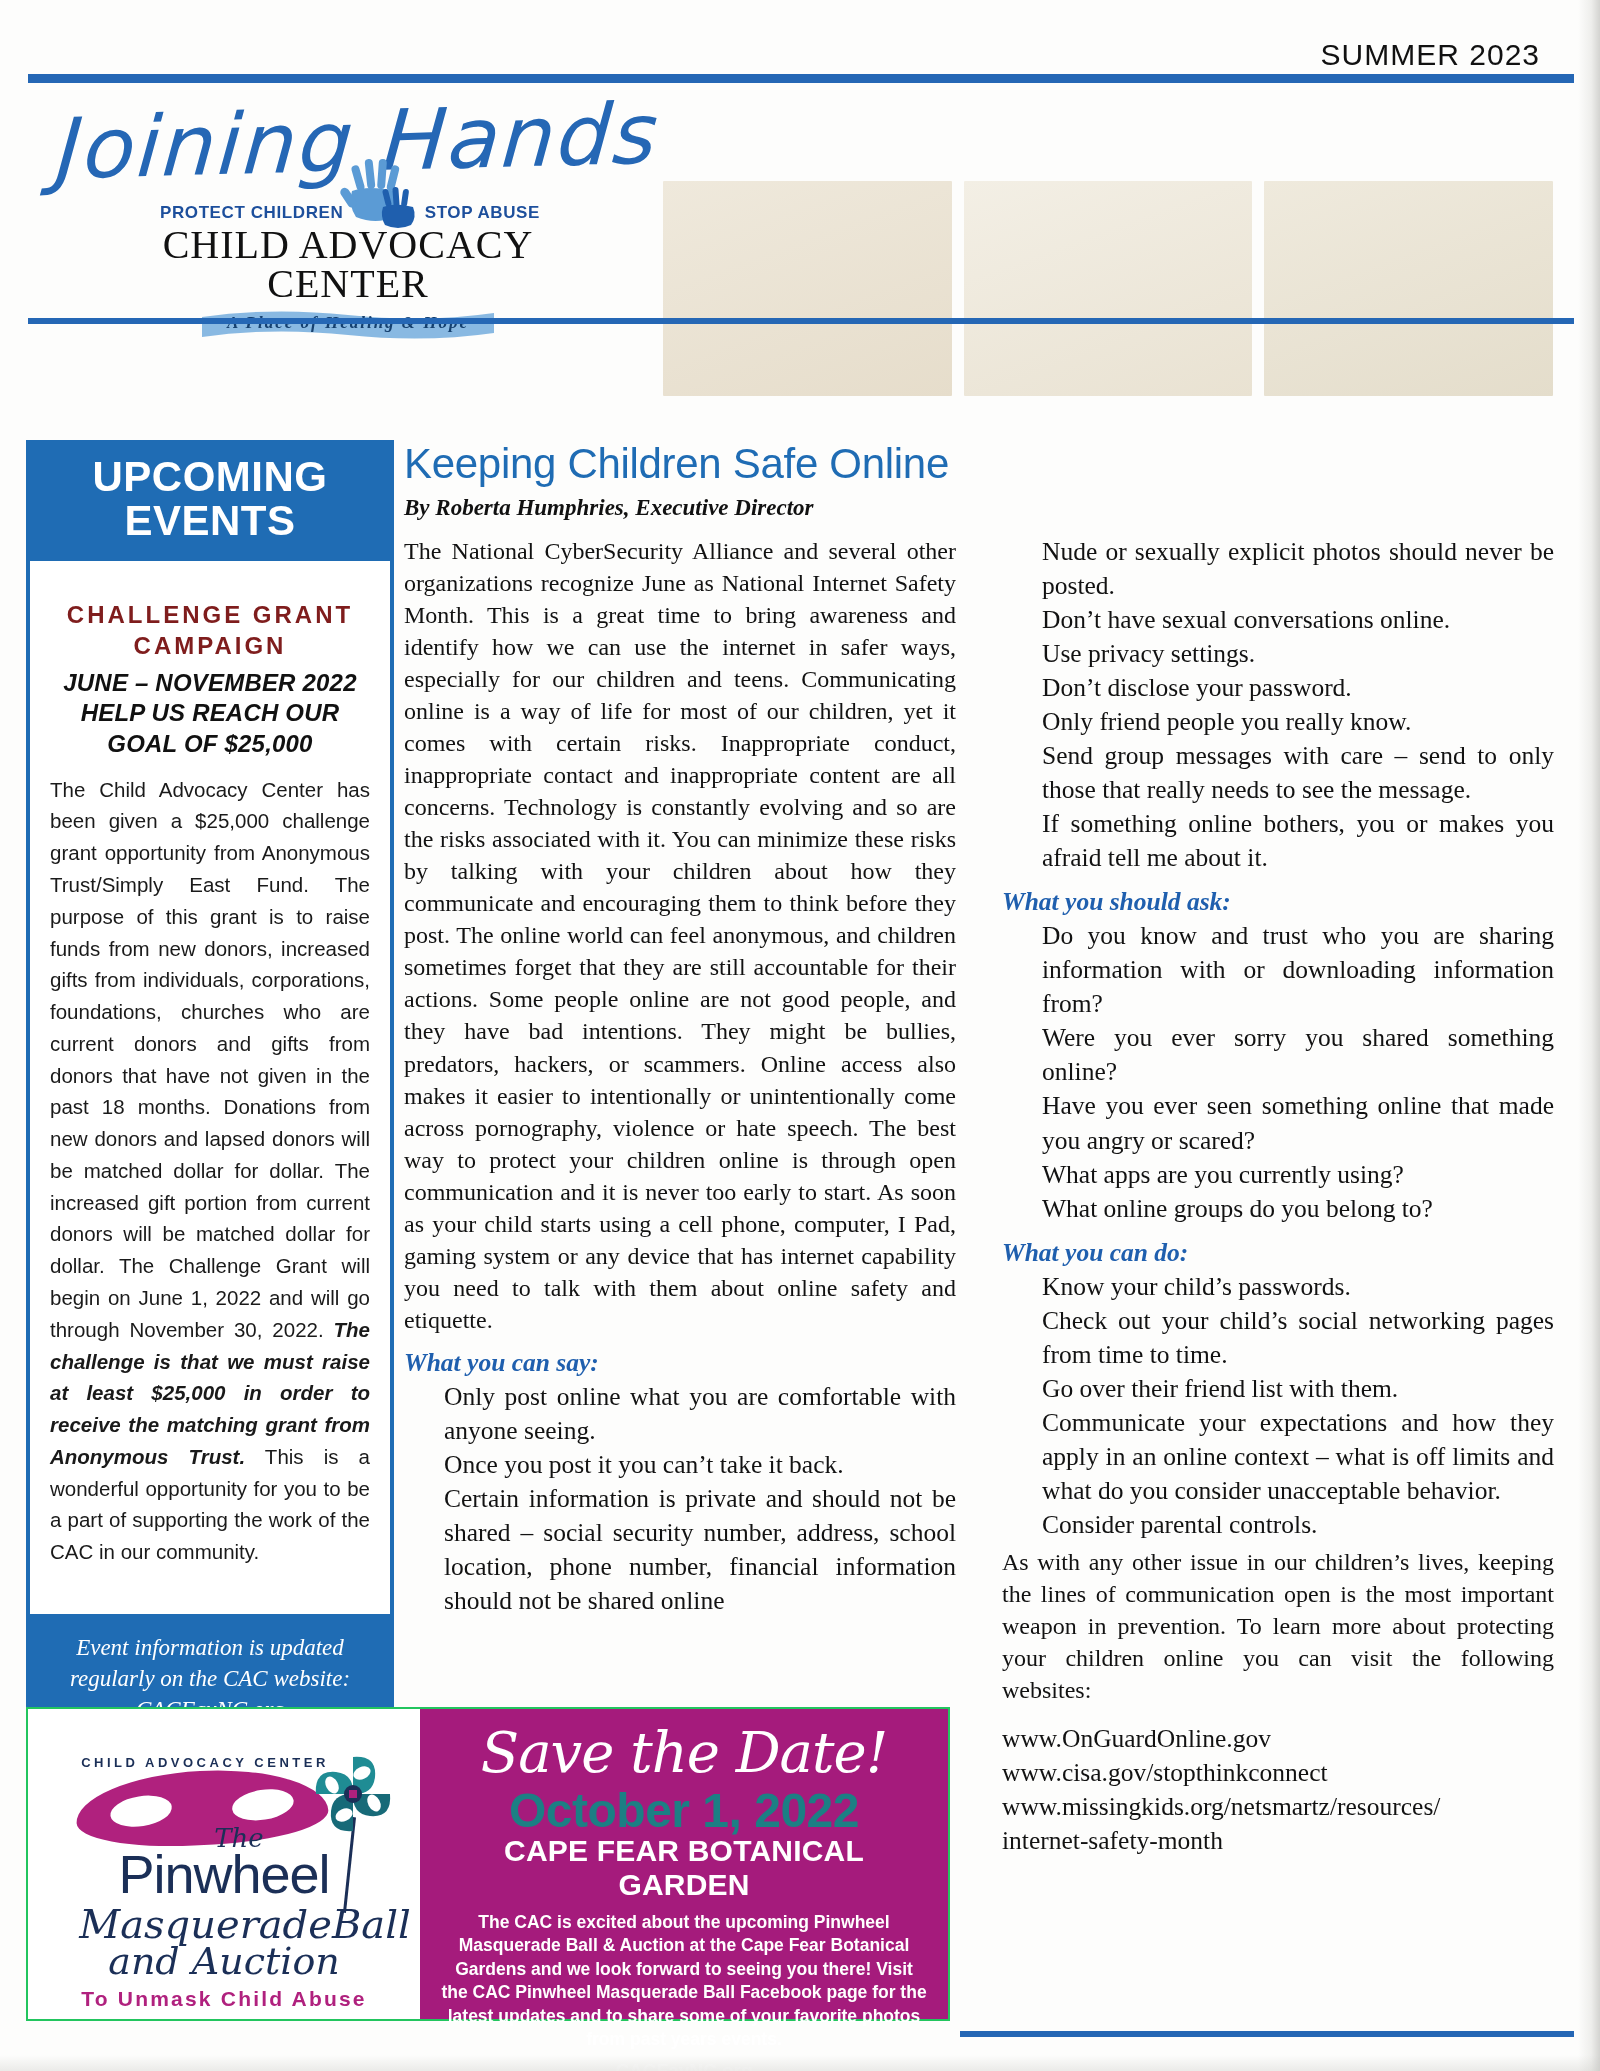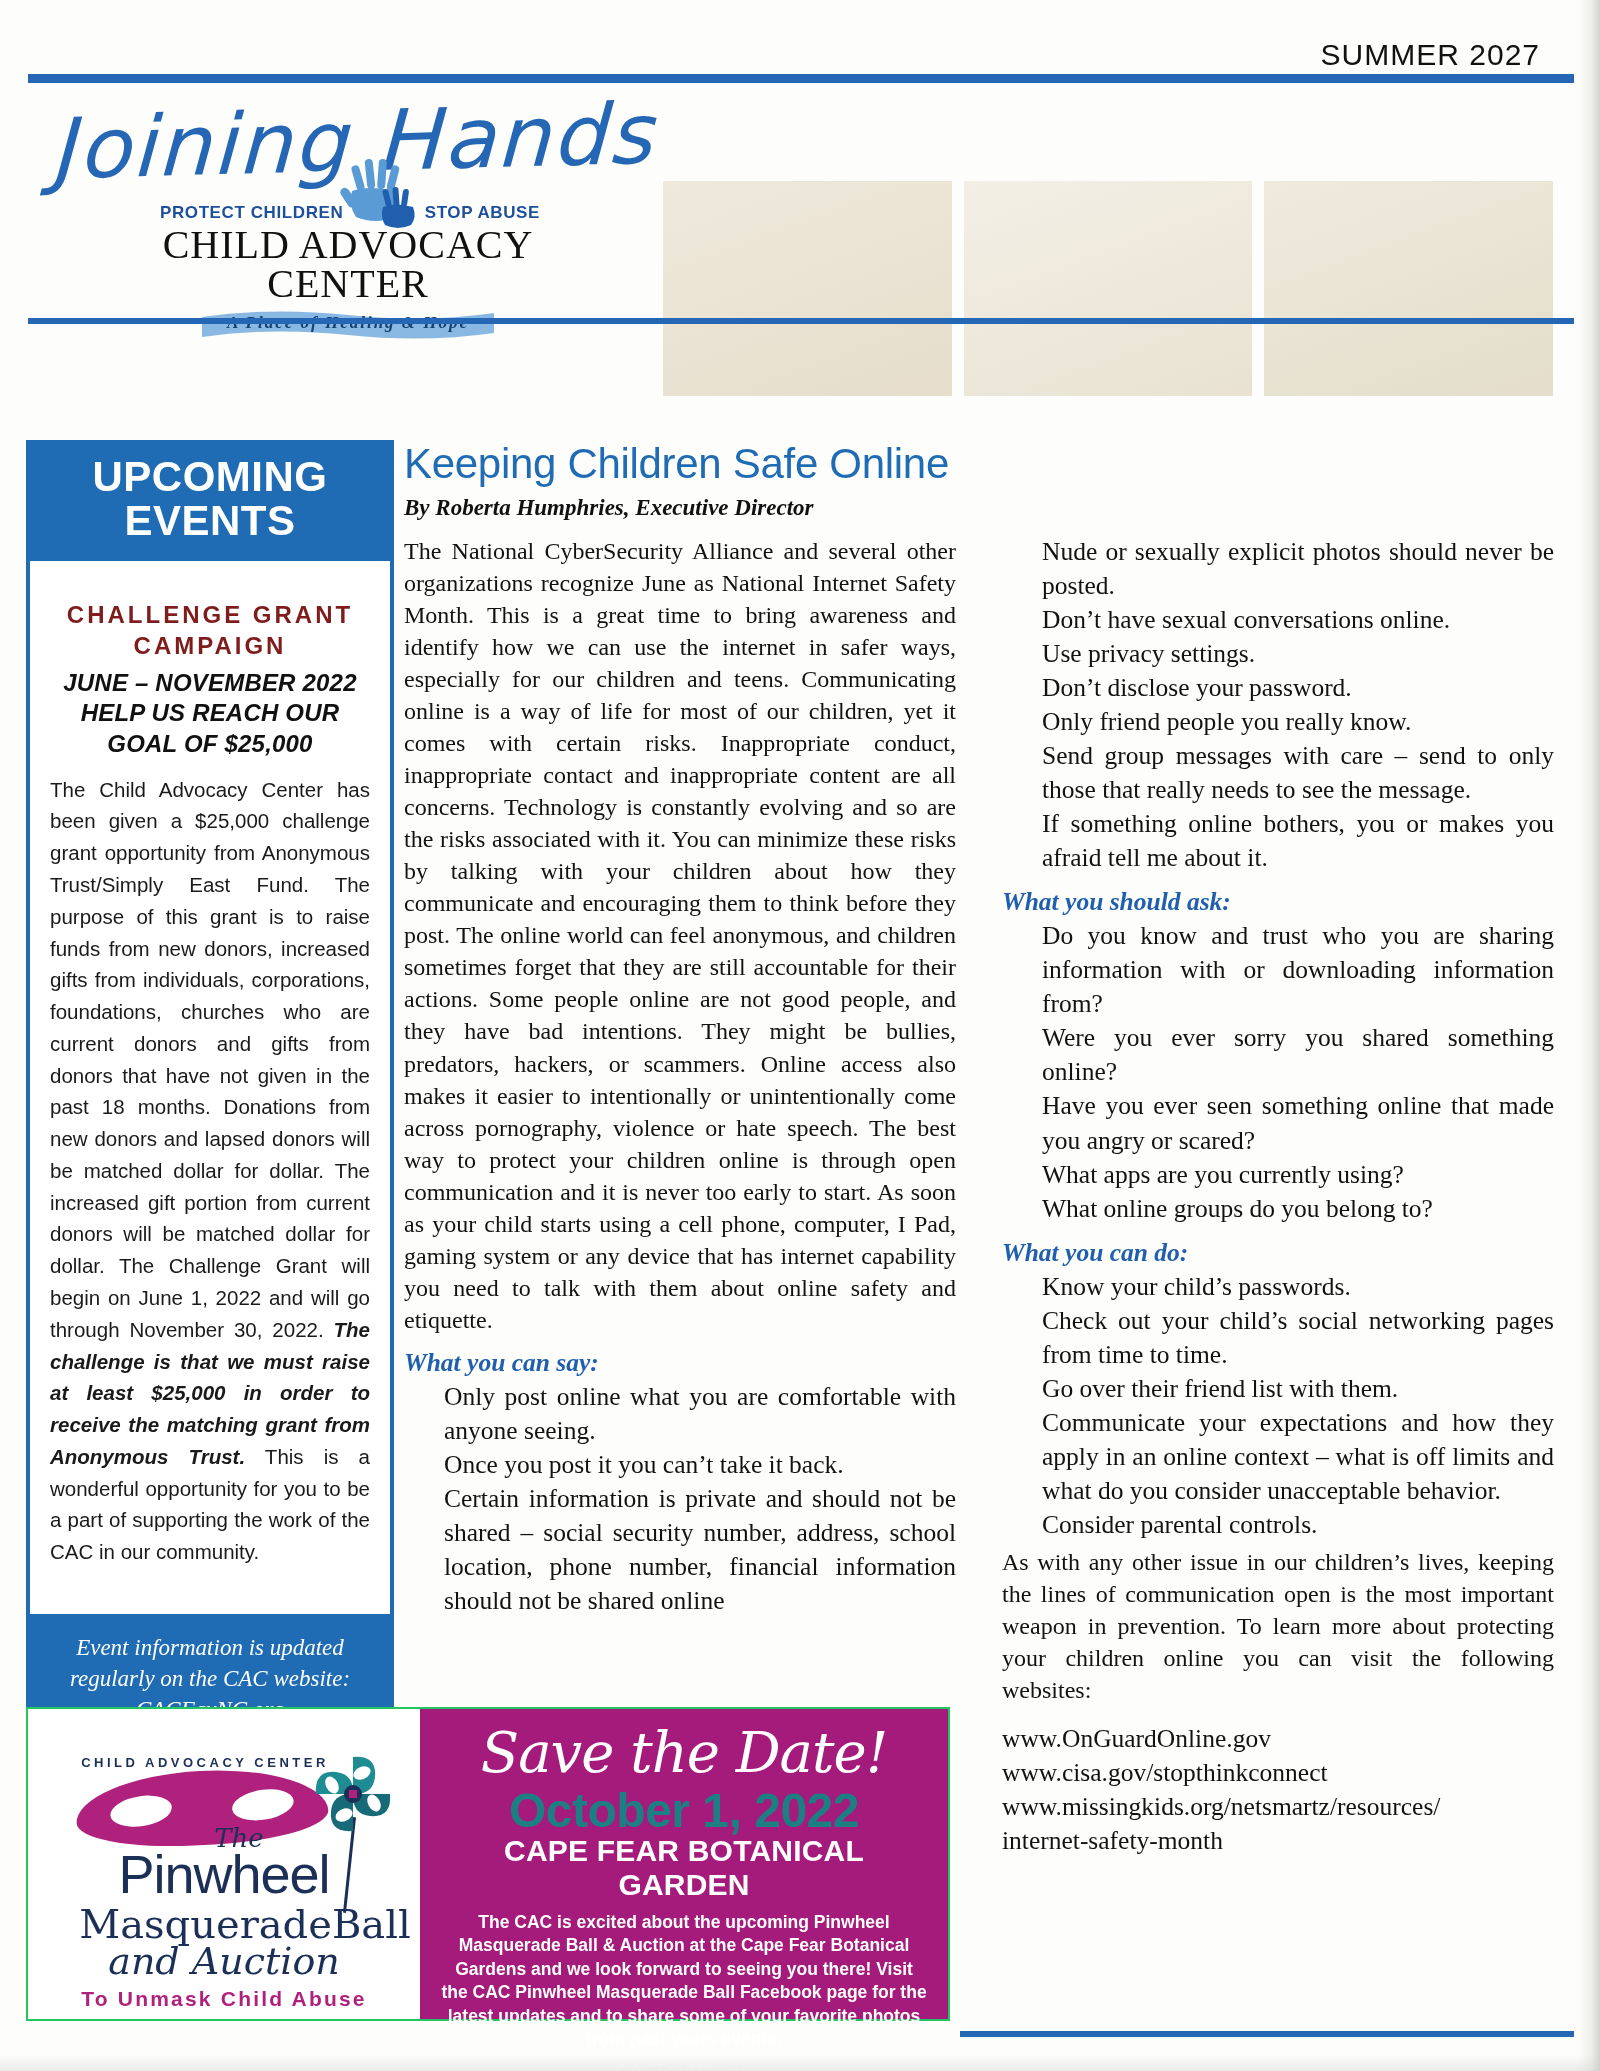--- a/index.html
+++ b/index.html
@@ -354,20 +354,21 @@
   }
   .ad-pinwheel {
     font-size: 54px;
     letter-spacing: -1px;
     display: block;
     font-family: "Liberation Sans", sans-serif;
     font-weight: 400;
   }
   .ad-masq {
     font-size: 40px;
+    font-style: italic;
     display: block;
     margin-top: -4px;
     font-family: "DejaVu Serif", serif;
     padding-left: 42px;
   }
   .ad-auction {
     font-size: 38px;
     font-style: italic;
     display: block;
     margin-top: -8px;
@@ -431,21 +432,21 @@
     left: 960px; bottom: 34px;
     width: 614px; height: 6px;
     background: #2567b5;
   }
 </style>
 </head>
 <body>
 
 <div class="page">
 
-  <div class="issue-date">SUMMER 2027</div>
+  <div class="issue-date">SUMMER 2023</div>
   <div class="rule-top"></div>
 
   <div class="masthead">
     <div class="wordmark">Joining Hands</div>
 
     <div class="logo-block">
       <div class="logo-tagtop">
         <span class="left">PROTECT CHILDREN</span>
         <span class="right">STOP ABUSE</span>
         <span class="handprints">

